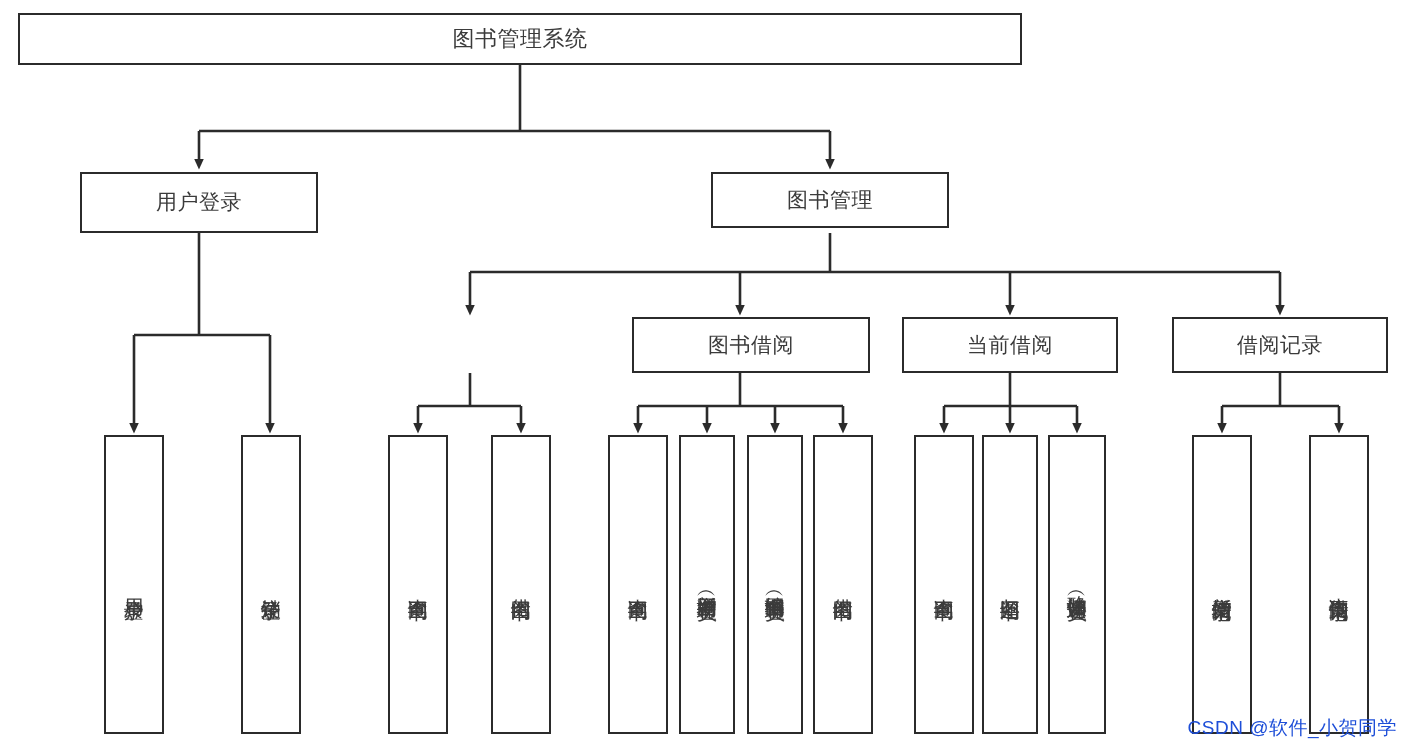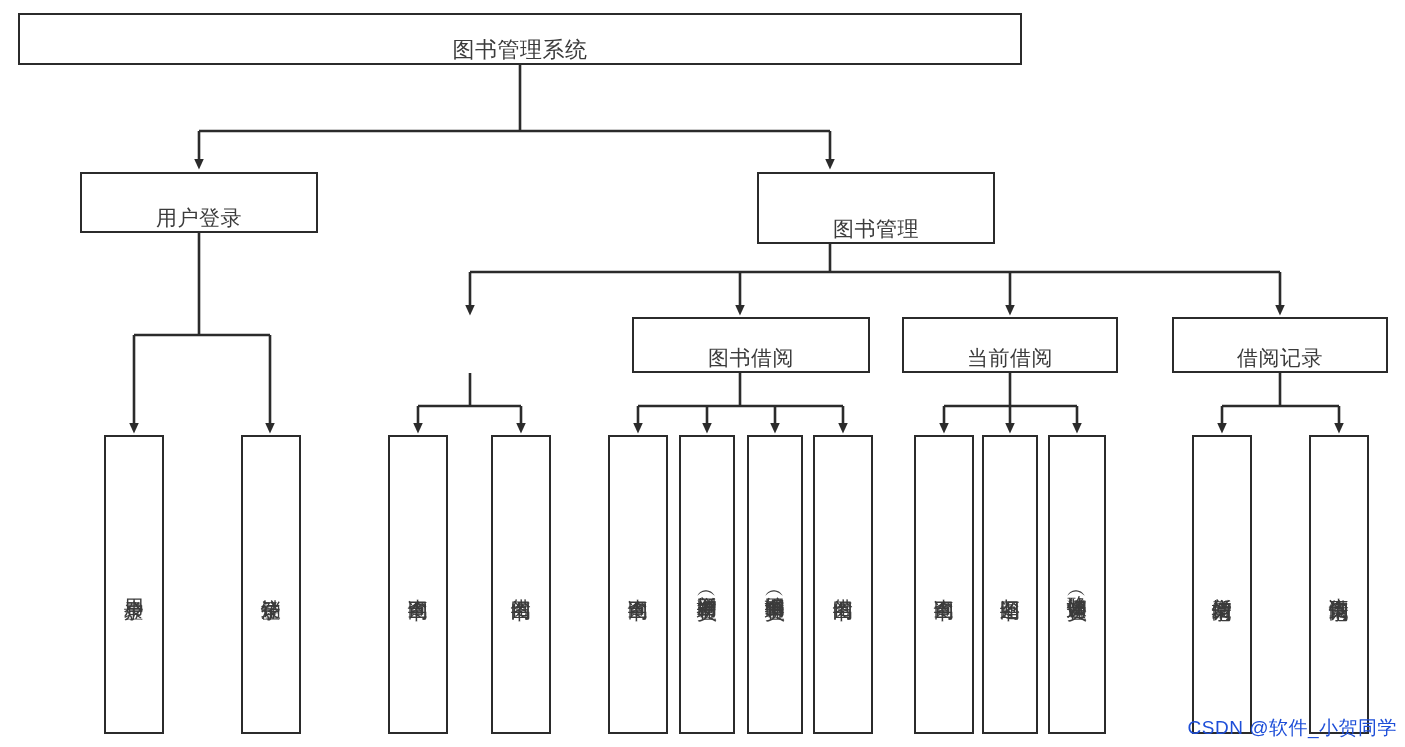--- a/index.html
+++ b/index.html
@@ -24,21 +24,21 @@
     width: 1405px;
     height: 747px;
     pointer-events: none;
   }
   .node {
     position: absolute;
     box-sizing: border-box;
     background: #ffffff;
     border: 2px solid #2b2b2b;
     display: flex;
-    align-items: flex-end;
+    align-items: center;
     justify-content: center;
     color: #3d3d3d;
   }
   .node .label {
     font-size: 21px;
     line-height: 1.25;
     letter-spacing: 0.5px;
     white-space: nowrap;
     color: #3b3b3b;
   }
@@ -123,21 +123,21 @@
     </g>
   </svg>
 
   <div class="node root" style="left:18px; top:13px; width:1004px; height:52px;">
     <span class="label">图书管理系统</span>
   </div>
 
   <div class="node" style="left:80px; top:172px; width:238px; height:61px;">
     <span class="label">用户登录</span>
   </div>
-  <div class="node" style="left:711px; top:172px; width:238px; height:72px;margin-left:46px;">
+  <div class="node" style="left:711px; top:172px; width:238px; height:56px;">
     <span class="label">图书管理</span>
   </div>
 
   <div class="node" style="left:632px; top:317px; width:238px; height:56px;">
     <span class="label">图书借阅</span>
   </div>
   <div class="node" style="left:902px; top:317px; width:216px; height:56px;">
     <span class="label">当前借阅</span>
   </div>
   <div class="node" style="left:1172px; top:317px; width:216px; height:56px;">

